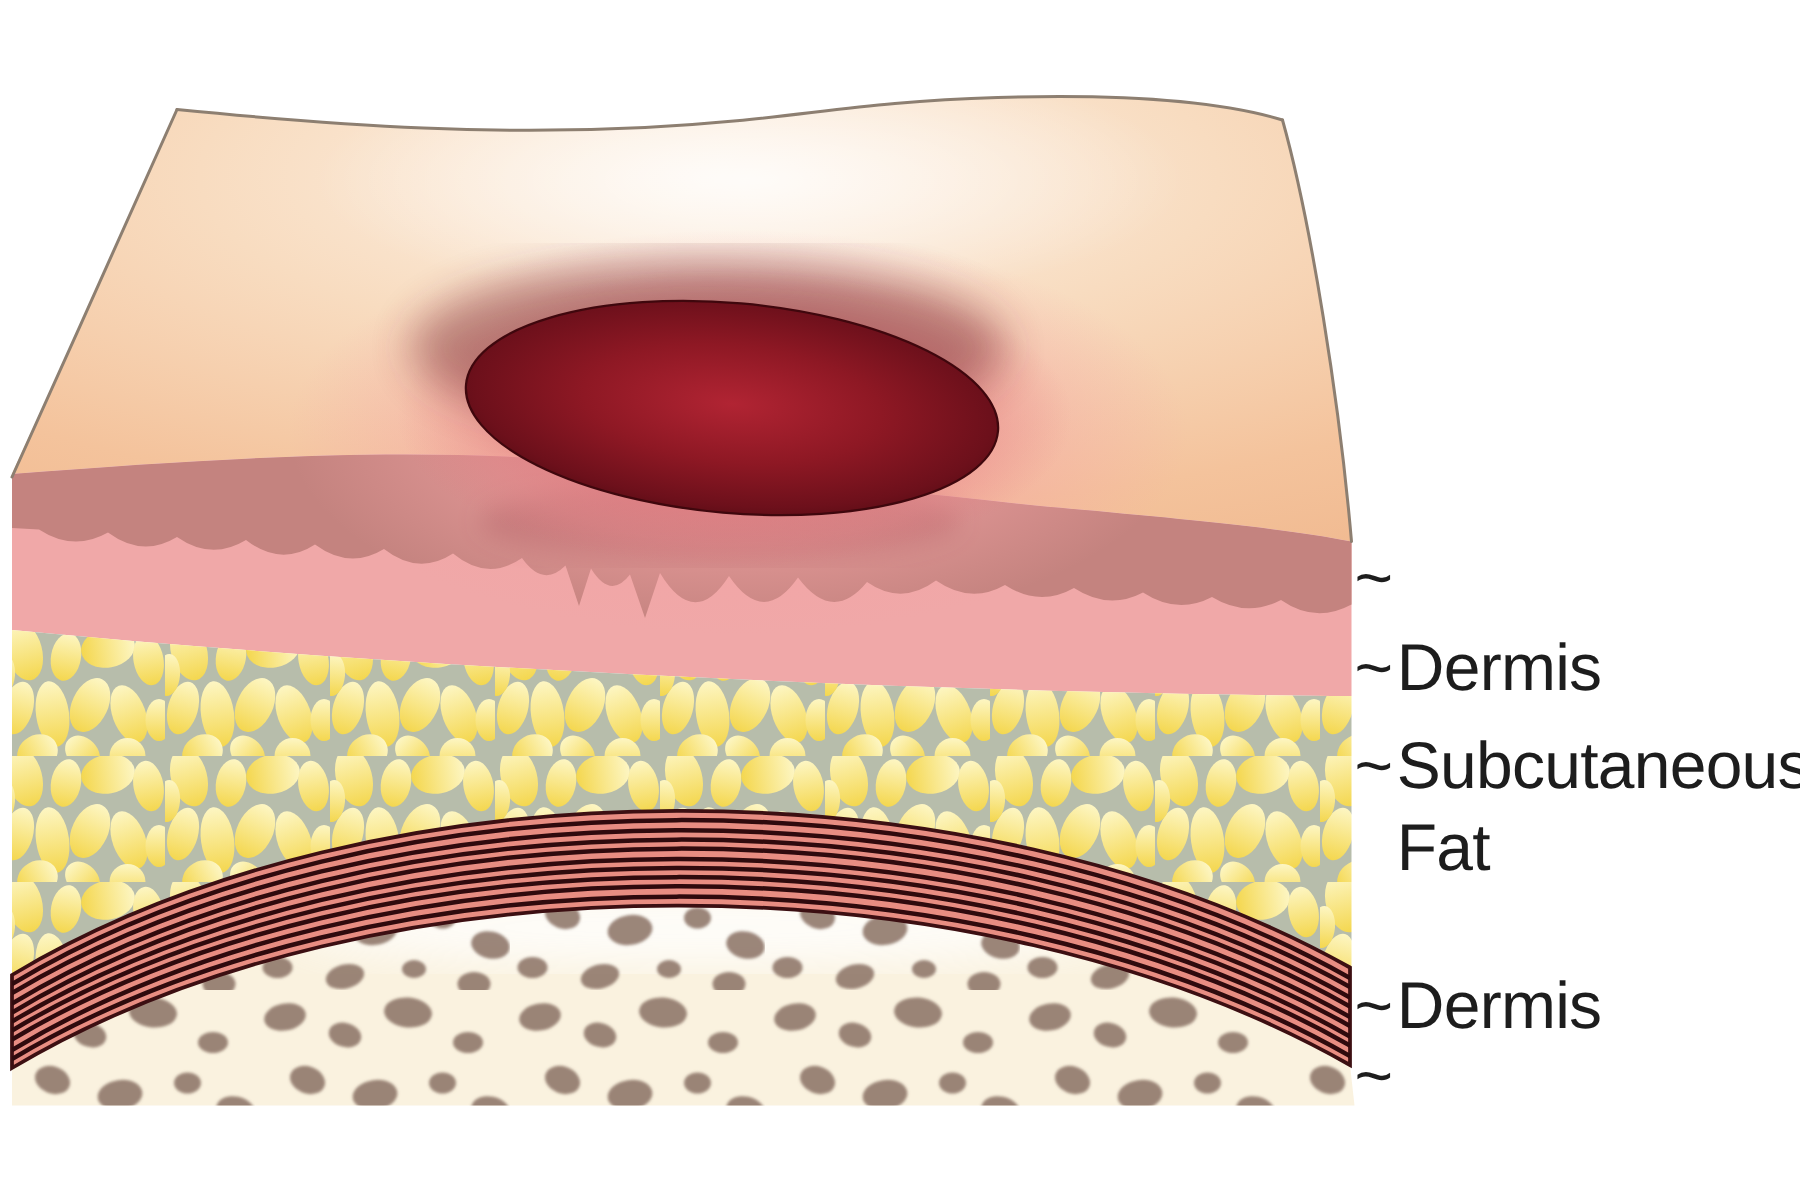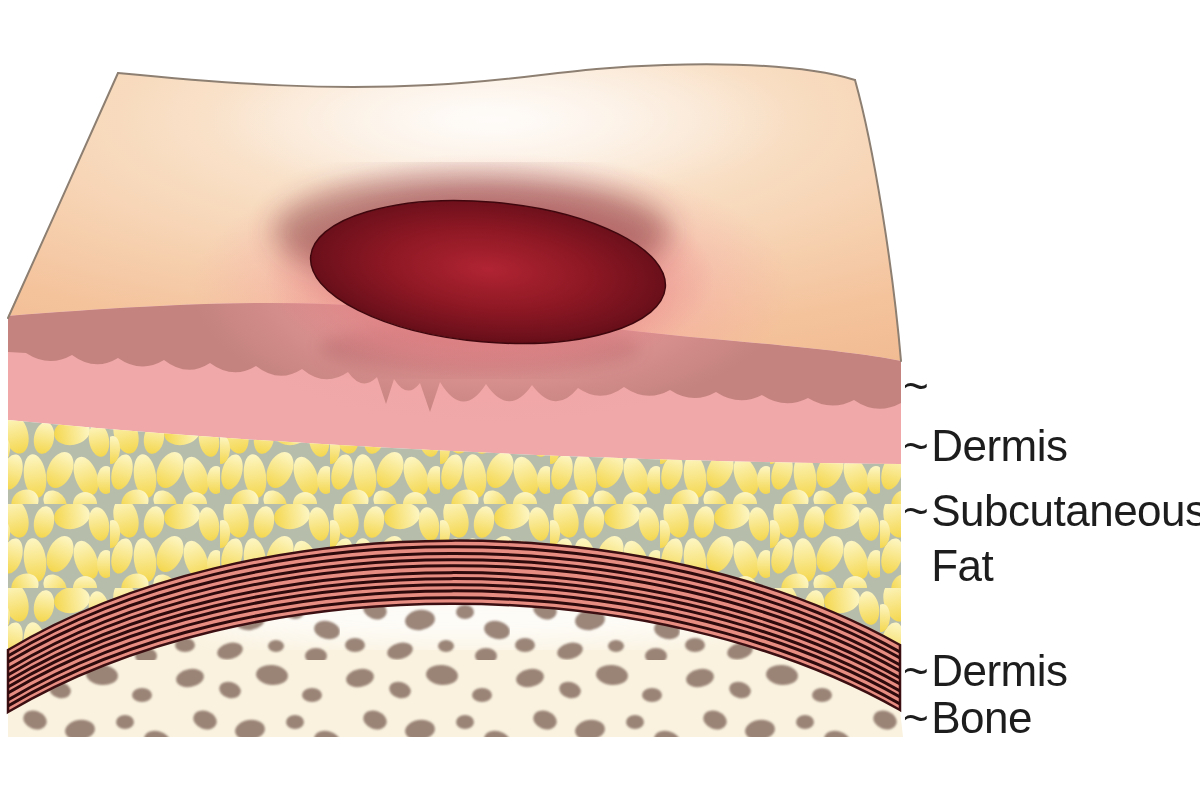--- a/index.html
+++ b/index.html
@@ -178,17 +178,16 @@
     <div class="label two-line" style="top:483px">
       <span class="tick">~</span>
       <span class="label-text">Subcutaneous Fat</span>
     </div>
     <div class="label" style="top:643px">
       <span class="tick">~</span>
       <span class="label-text">Dermis</span>
     </div>
     <div class="label" style="top:690px">
       <span class="tick">~</span>
-      <span class="label-text">Bone</span>
     </div>
   </div>
 
 </div>
 
 </body></html>

